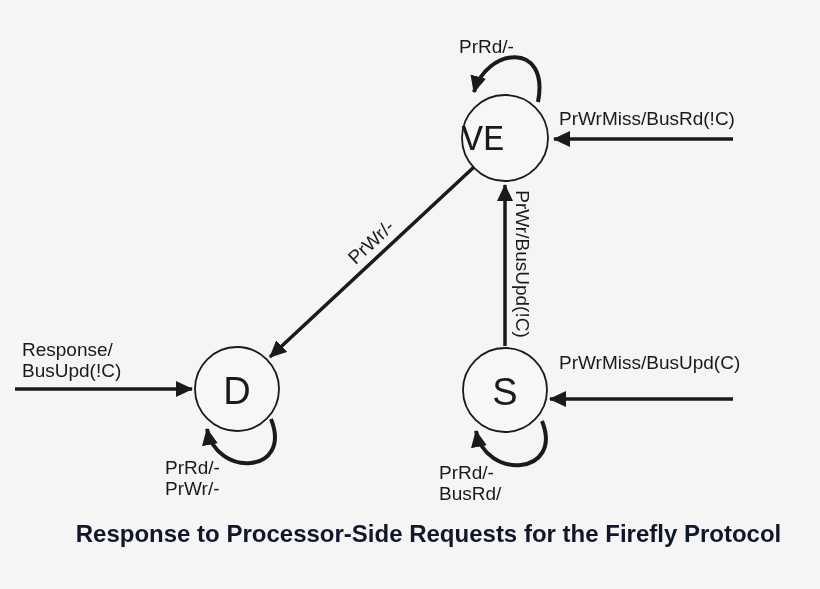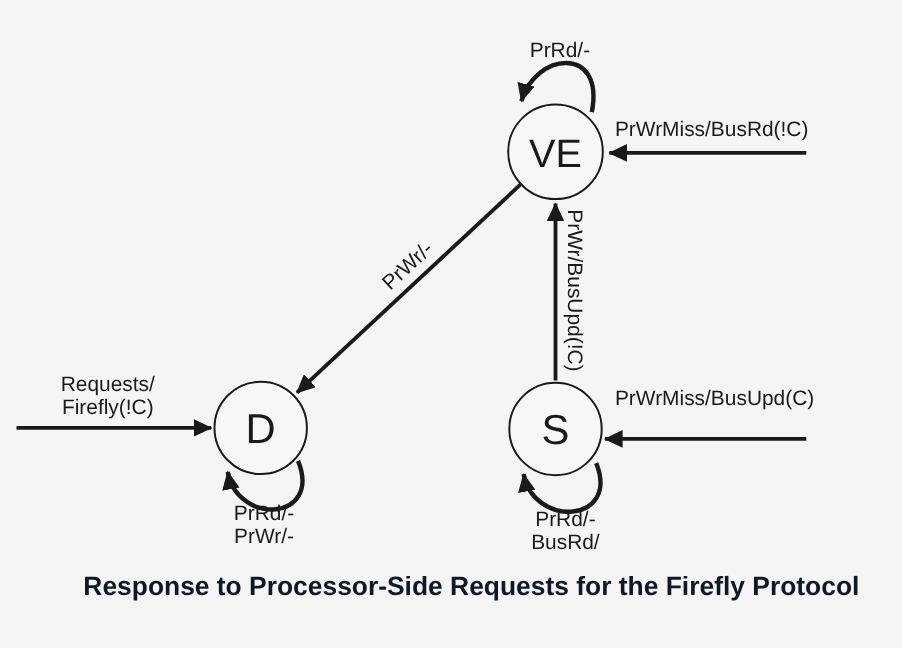--- a/index.html
+++ b/index.html
@@ -14,21 +14,21 @@
   }
   #diagram-svg { position: absolute; left: 0; top: 0; }
 
   .edge-label {
     position: absolute;
     font-size: 19px;
     line-height: 21px;
     color: #1a1a1a;
     white-space: nowrap;
   }
-  .edge-label.centered { text-align: center; }
+  .edge-label.centered { text-align: left; }
 
   .state-label {
     position: absolute;
     font-size: 38px;
     color: #1a1a1a;
     transform: translate(-50%, -50%);
     white-space: nowrap;
   }
 
   #ve-to-d-label {
@@ -72,35 +72,35 @@
     <line x1="15" y1="389" x2="192" y2="389" stroke="#1a1a1a" stroke-width="3.5" marker-end="url(#arrowhead)"></line>
     <line x1="733" y1="399" x2="550" y2="399" stroke="#1a1a1a" stroke-width="3.5" marker-end="url(#arrowhead)"></line>
     <line x1="474" y1="167" x2="270" y2="357" stroke="#1a1a1a" stroke-width="3.5" marker-end="url(#arrowhead)"></line>
     <line x1="505" y1="346" x2="505" y2="185" stroke="#1a1a1a" stroke-width="3.5" marker-end="url(#arrowhead)"></line>
 
     <path d="M 538 102 C 550 40 486 48 474 92" fill="none" stroke="#1a1a1a" stroke-width="4" marker-end="url(#arrowhead)"></path>
     <path d="M 271 419 C 293 474 216 478 207 429" fill="none" stroke="#1a1a1a" stroke-width="4" marker-end="url(#arrowhead)"></path>
     <path d="M 542 421 C 564 476 485 480 476 431" fill="none" stroke="#1a1a1a" stroke-width="4" marker-end="url(#arrowhead)"></path>
   </svg>
 
-  <div class="state-label" style="left:505px; top:140px; font-size:36px;">VE</div>
+  <div class="state-label" style="left:483px; top:140px; font-size:36px;font-family:Liberation Mono, monospace;">VE</div>
   <div class="state-label" style="left:237px; top:391px;">D</div>
   <div class="state-label" style="left:505px; top:392px;">S</div>
 
   <div class="edge-label centered" style="left:459px; top:36px; width:100px;">PrRd/-</div>
 
   <div class="edge-label" style="left:559px; top:108px;">PrWrMiss/BusRd(!C)</div>
 
   <div class="edge-label" id="ve-to-d-label">PrWr/-</div>
 
   <div class="edge-label" id="s-to-ve-label">PrWr/BusUpd(!C)</div>
 
   <div class="edge-label centered" style="left:22px; top:339px; width:152px;">
-    <div>Requests/</div>
-    <div>Firefly(!C)</div>
+    <div>Response/</div>
+    <div>BusUpd(!C)</div>
   </div>
 
   <div class="edge-label centered" style="left:165px; top:457px; width:150px;">
     <div>PrRd/-</div>
     <div>PrWr/-</div>
   </div>
 
   <div class="edge-label" style="left:559px; top:352px;">PrWrMiss/BusUpd(C)</div>
 
   <div class="edge-label centered" style="left:439px; top:462px; width:150px;">

